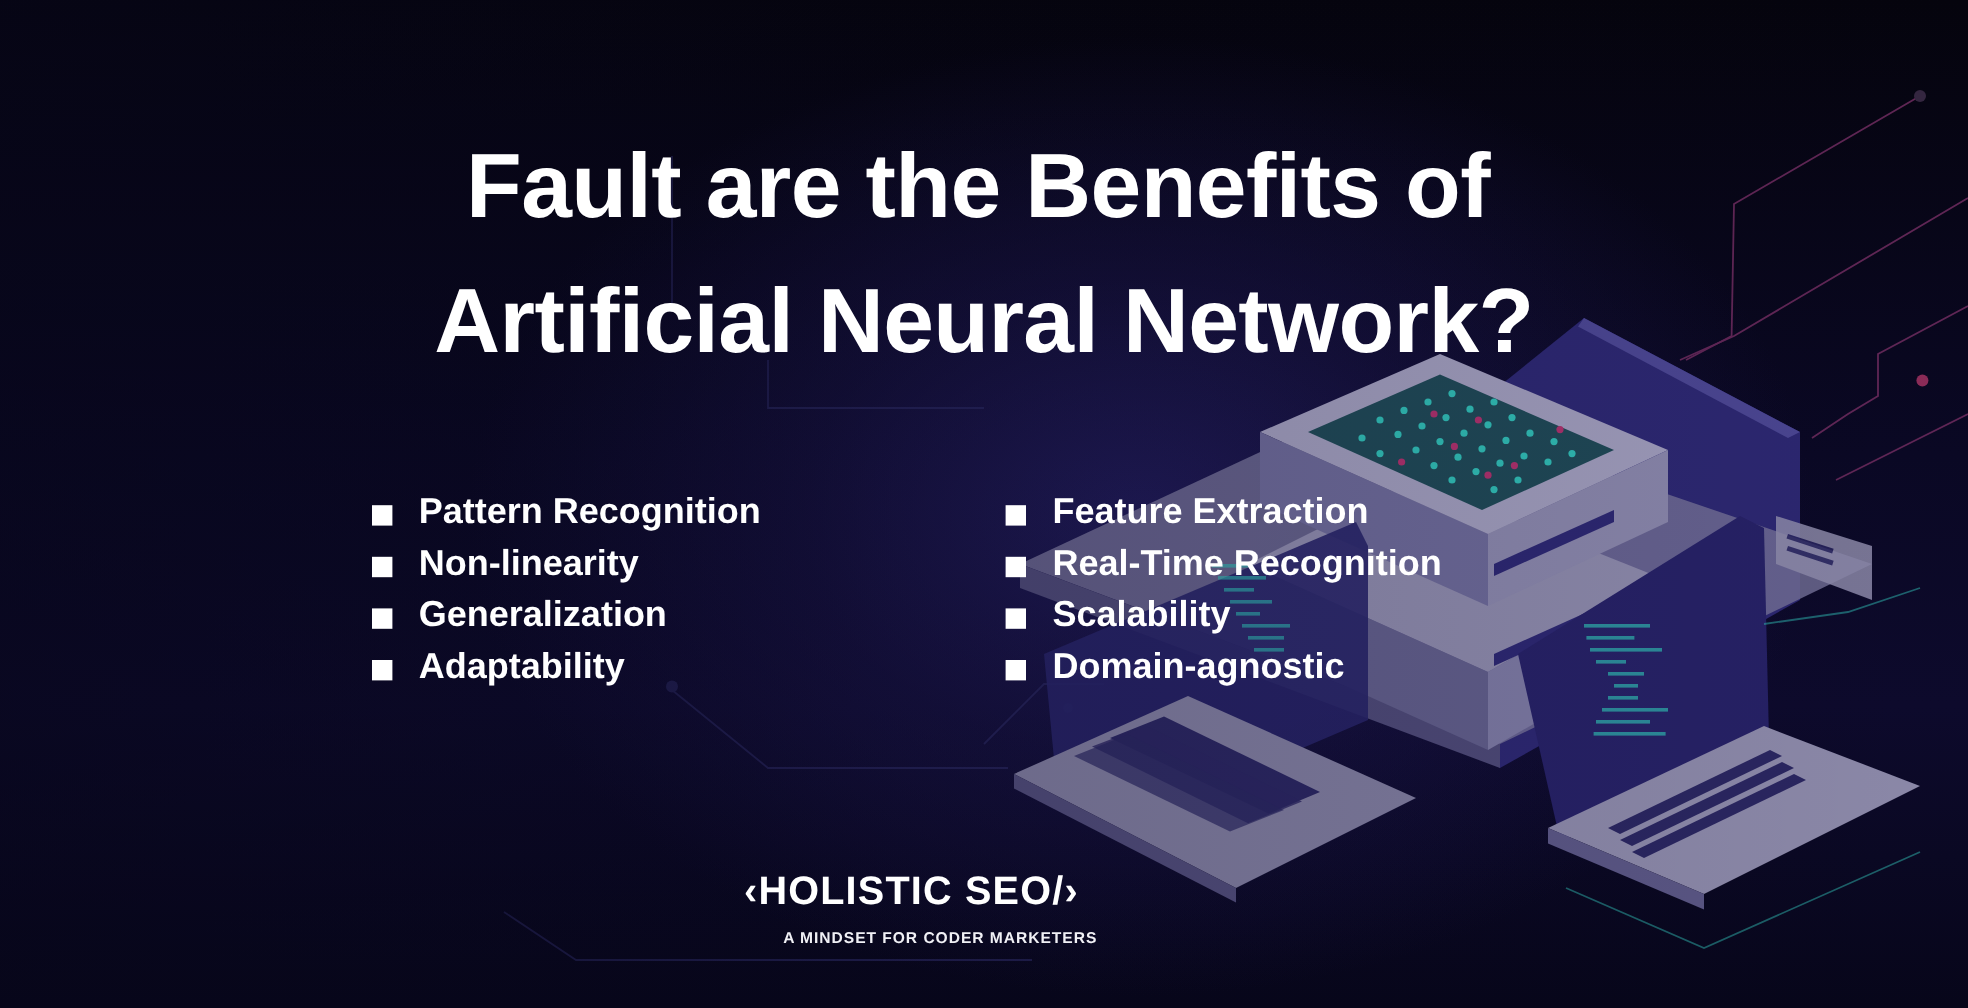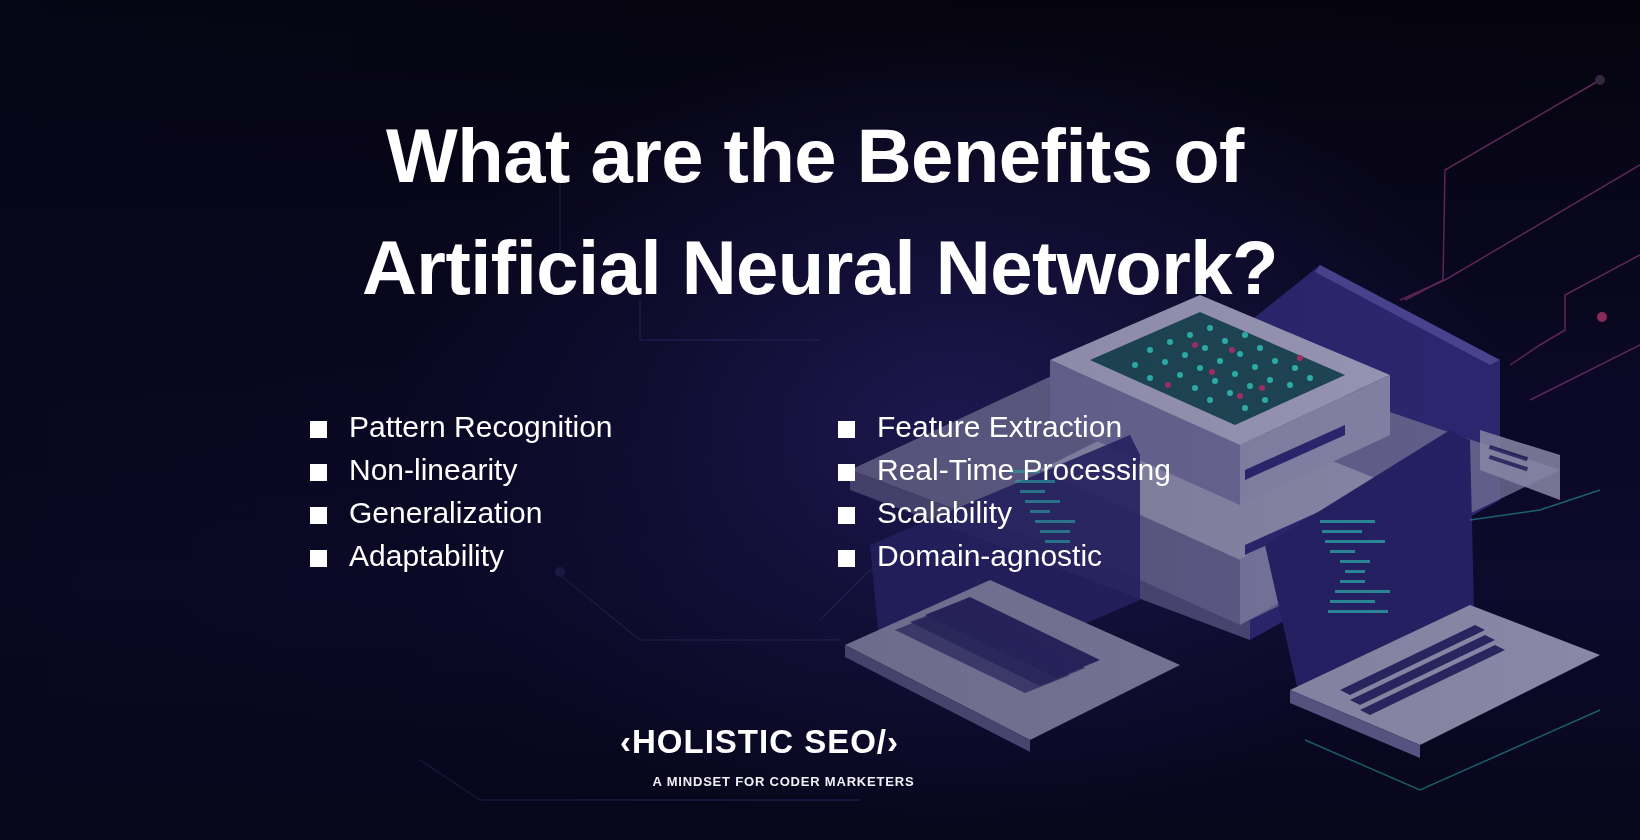--- a/index.html
+++ b/index.html
@@ -17,21 +17,21 @@
     text-align: center; color: #ffffff; font-weight: 700;
     font-size: 76px; line-height: 112px; letter-spacing: -0.5px;
   }
   .title .line { display: block; }
   .title .line1 { padding-right: 10px; }
   .bullets { position: absolute; top: 405px; }
   .bullets.col1 { left: 310px; }
   .bullets.col2 { left: 838px; }
   .bullet {
     display: flex; align-items: center; height: 43px;
-    color: #ffffff; font-weight: 400; font-size: 30px;
+    color: #ffffff; font-weight: 700; font-size: 30px;
   }
   .bullet .sq {
     width: 17px; height: 17px; background: #ffffff; margin-right: 22px; margin-top: 6px;
     flex: none;
   }
   .brand { position: absolute; left: 0; width: 1519px; top: 722px; text-align: center; color: #fff; }
   .brand .logo { font-weight: 700; font-size: 33px; letter-spacing: 1px; line-height: 40px; }
   .brand .tagline { font-weight: 700; font-size: 13px; letter-spacing: 0.8px; margin-top: 12px; color: #f0f0f5; margin-left: 48px; }
 </style>
 </head>
@@ -181,21 +181,21 @@
     <defs>
       <linearGradient id="fade" x1="0" y1="0" x2="1" y2="0">
         <stop offset="0" stop-color="#07061a" stop-opacity="0.6"></stop>
         <stop offset="0.45" stop-color="#07061a" stop-opacity="0.15"></stop>
         <stop offset="1" stop-color="#07061a" stop-opacity="0"></stop>
       </linearGradient>
     </defs>
   </svg>
 
   <h1 class="title" style="margin:0;">
-    <span class="line line1">What are the Benefits of</span>
+    <span class="line line1">Fault are the Benefits of</span>
     <span class="line line2">Artificial Neural Network?</span>
   </h1>
 
   <div class="bullets col1">
     <div class="bullet">
         <span class="sq"></span>
         <span>Pattern Recognition</span>
       </div>
     <div class="bullet">
         <span class="sq"></span>
@@ -211,21 +211,21 @@
       </div>
   </div>
 
   <div class="bullets col2">
     <div class="bullet">
         <span class="sq"></span>
         <span>Feature Extraction</span>
       </div>
     <div class="bullet">
         <span class="sq"></span>
-        <span>Real-Time Processing</span>
+        <span>Real-Time Recognition</span>
       </div>
     <div class="bullet">
         <span class="sq"></span>
         <span>Scalability</span>
       </div>
     <div class="bullet">
         <span class="sq"></span>
         <span>Domain-agnostic</span>
       </div>
   </div>

